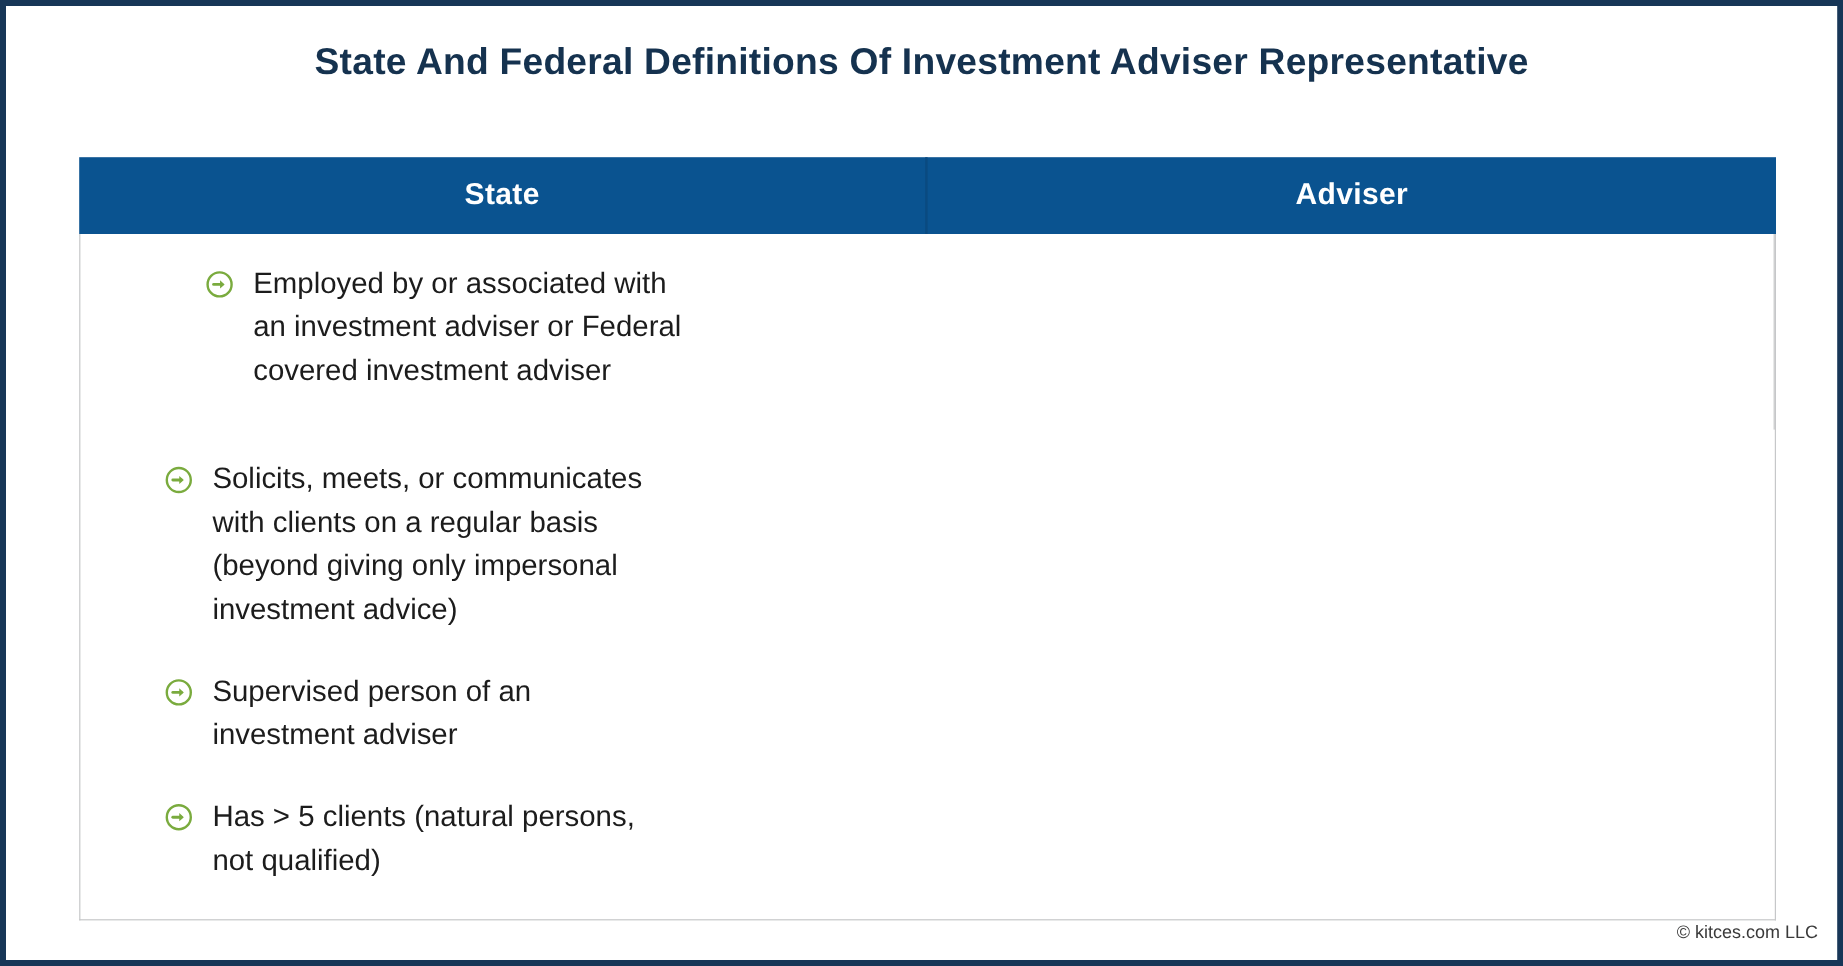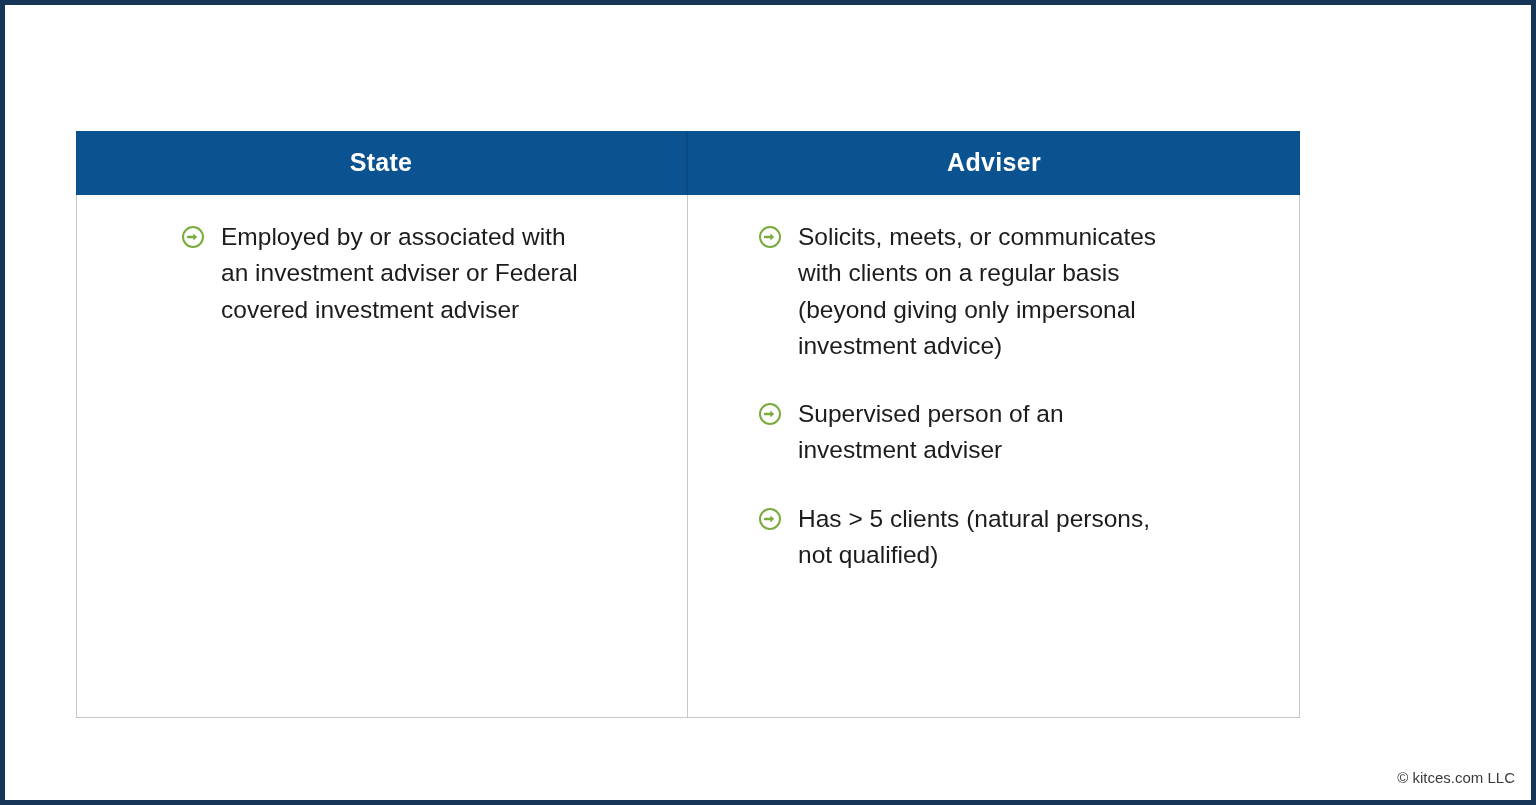--- a/index.html
+++ b/index.html
@@ -32,23 +32,23 @@
     letter-spacing: 0.2px;
     margin: 0;
     padding-top: 28px;
     padding-bottom: 0;
     line-height: 1.2;
     font-family: "Liberation Sans", sans-serif;
   }
 
   .table-wrap {
     position: absolute;
-    left: 71px;
+    left: 61px;
     top: 126px;
-    width: 1224px;
+    width: 1414px;
     box-sizing: border-box;
   }
 
   .table-head {
     display: flex;
     width: 100%;
     background: #0A5390;
     box-sizing: border-box;
   }
   .th {
@@ -66,20 +66,21 @@
   }
 
   .table-body {
     display: flex;
     width: 100%;
     box-sizing: border-box;
     border: 1px solid #c6c7c9;
     border-top: none;
     min-height: 523px;
     background: #ffffff;
+    flex-direction: column;
   }
   .col {
     flex: 1 1 50%;
     box-sizing: border-box;
     padding: 24px 34px 30px 34px;
   }
   .col.left {
     border-right: 1px solid #c6c7c9;
     padding-left: 104px;
     padding-right: 40px;
@@ -126,20 +127,21 @@
     color: #3a3a3a;
     font-size: 15px;
     font-family: "Liberation Sans", sans-serif;
   }
 </style>
 </head>
 <body>
 
 <div class="page-frame">
 
+  <h1 class="page-title">State And Federal Definitions Of Investment Adviser Representative</h1>
 
   <div class="table-wrap">
 
     <div class="table-head">
       <div class="th left">State</div>
       <div class="th right">Adviser</div>
     </div>
 
     <div class="table-body">
 

